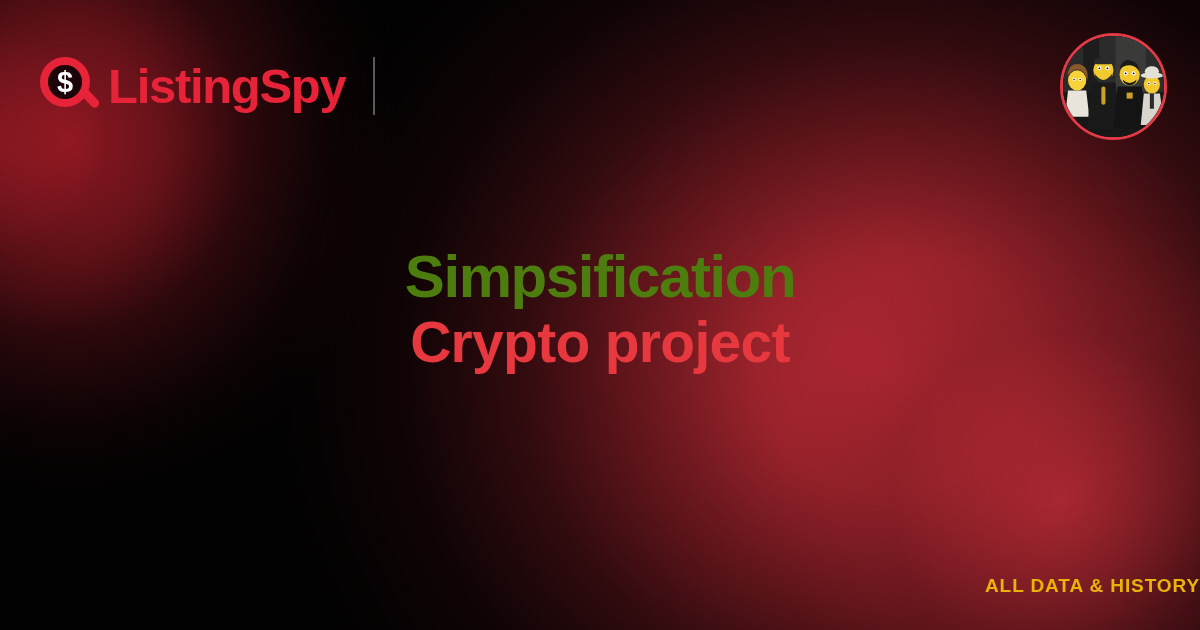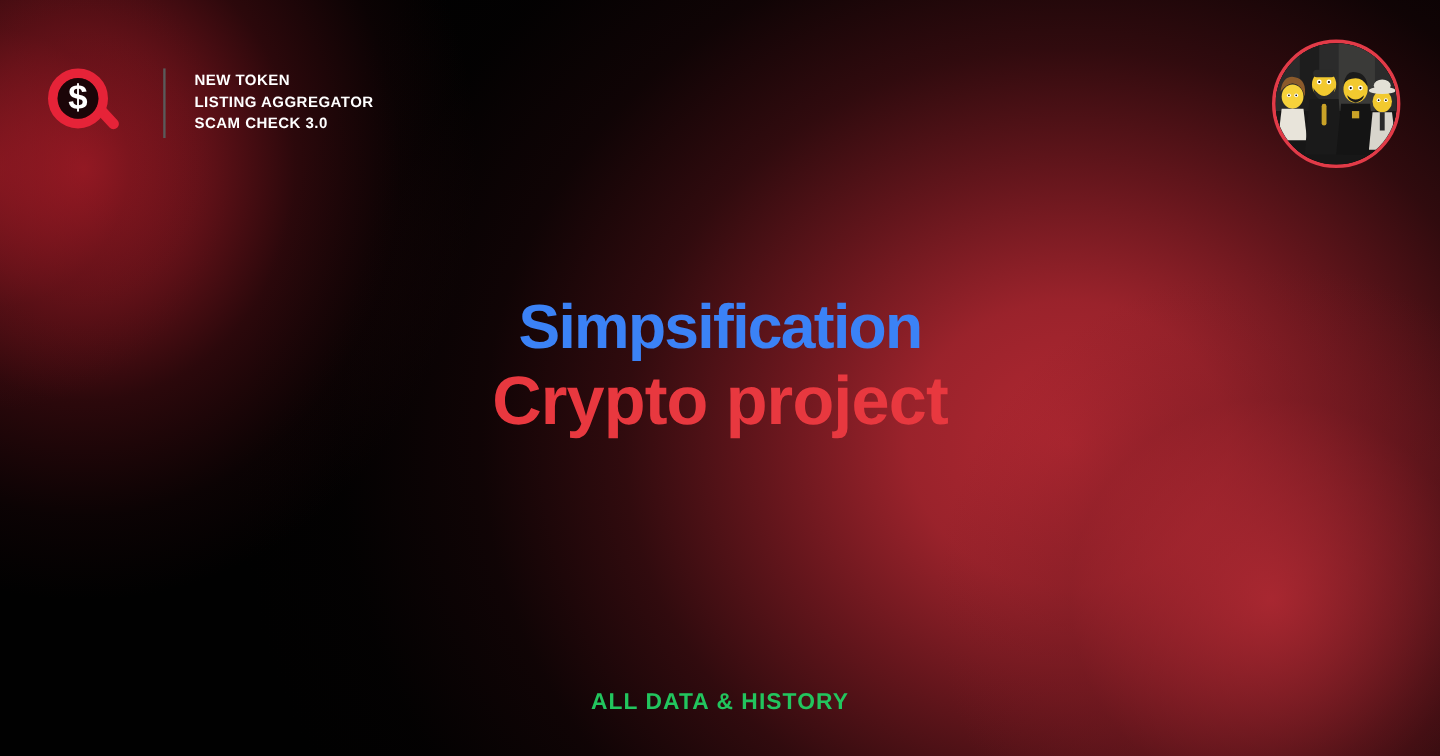--- a/index.html
+++ b/index.html
@@ -146,42 +146,42 @@
   }
   .avatar .scene { position:absolute; inset:0; }
 
   
   .center {
     position:absolute;
     left:0; right:0; top:246px;
     text-align:center;
   }
   .title {
-    color:#3b82f6;
-    font-size:52px;
+    color:#4d7c0f;
+    font-size:60px;
     font-weight:bold;
     letter-spacing:-1.4px;
     line-height:1.04;
   }
   .subtitle {
     color:#E8383F;
     font-size:57px;
     font-weight:bold;
     letter-spacing:-0.7px;
     line-height:1.08;
     margin-top:4px;
     text-align:center;
   }
 
   
   .footer {
     position:absolute;
     left:0; right:0; top:575px;
-    text-align:center;
-    color:#22c55e;
+    text-align:right;
+    color:#eab308;
     font-size:19px;
     font-weight:bold;
     letter-spacing:0.9px;
   }
 </style>
 </head>
 <body>
 
 <div class="canvas">
 
@@ -192,29 +192,25 @@
 
   <div class="header">
 
     <div class="logo-lockup">
       <div class="logo-mark">
         <div class="handle"></div>
         <div class="ring"></div>
         <div class="lens"></div>
         <div class="dollar">$</div>
       </div>
+      <div class="wordmark">ListingSpy</div>
     </div>
 
     <div class="divider"></div>
 
-    <div class="tagline">
-      <div>NEW TOKEN</div>
-      <div>LISTING AGGREGATOR</div>
-      <div>SCAM CHECK 3.0</div>
-    </div>
 
   </div>
 
   <div class="avatar">
     <svg class="scene" viewBox="0 0 100 100" preserveAspectRatio="xMidYMid slice">
       <rect x="0" y="0" width="100" height="100" fill="#141414"></rect>
       <rect x="0" y="0" width="100" height="56" fill="#2b2b2b"></rect>
       <rect x="20" y="0" width="16" height="58" fill="#1d1d1d"></rect>
       <rect x="52" y="0" width="30" height="58" fill="#3a3a38"></rect>
       <rect x="0" y="56" width="100" height="44" fill="#171717"></rect>

